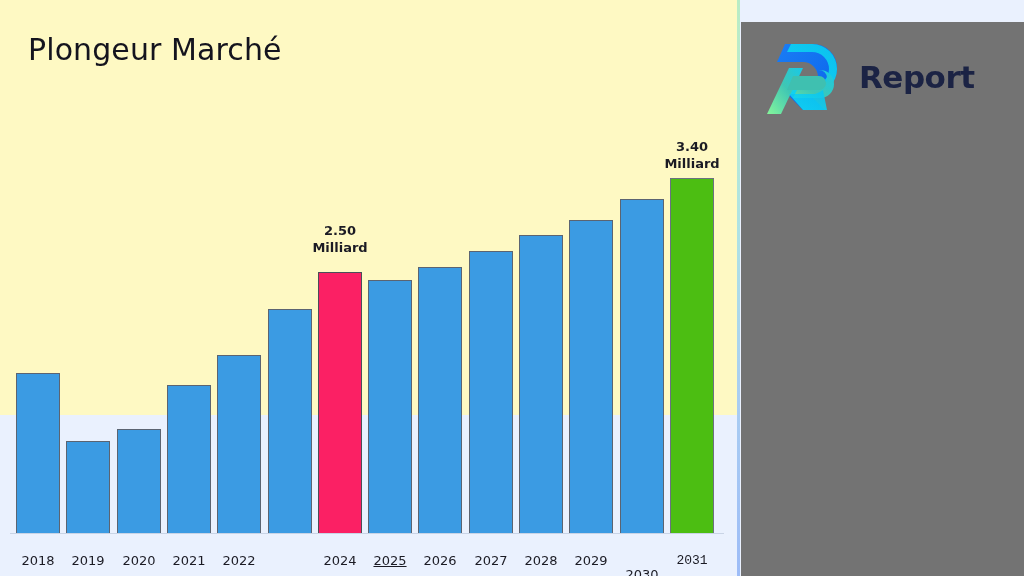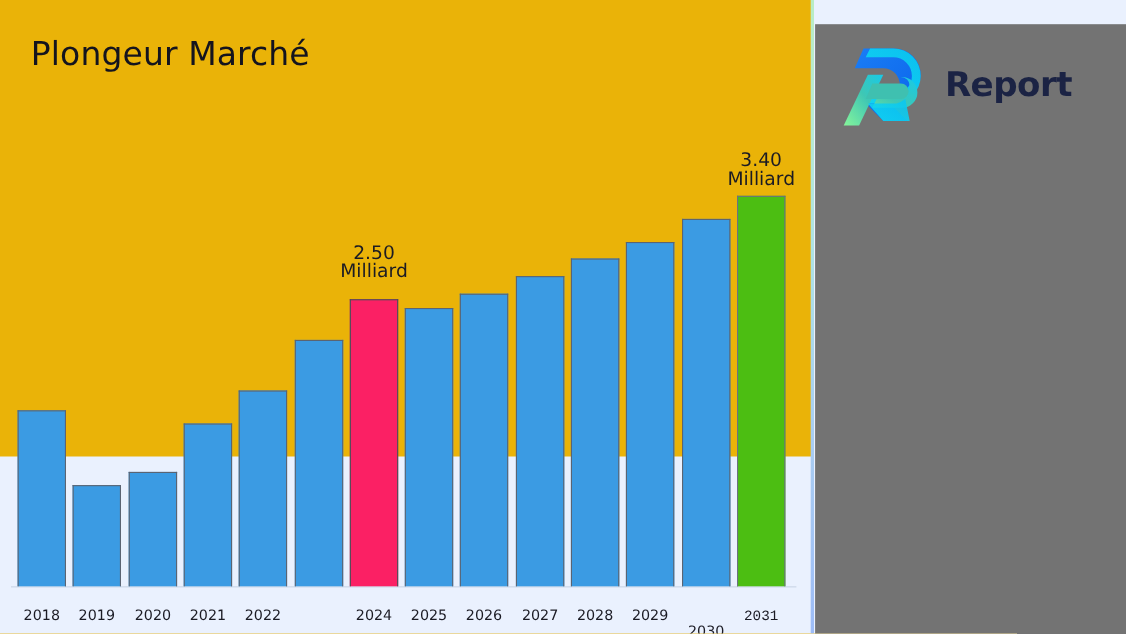--- a/index.html
+++ b/index.html
@@ -22,21 +22,21 @@
     height: 576px;
   }
 
   
   .chart-panel {
     position: absolute;
     left: 0;
     top: 0;
     width: 738px;
     height: 415px;
-    background: #eab308;
+    background: #fef9c3;
   }
 
   .chart-title {
     position: absolute;
     left: 28px;
     top: 12px;
     font-size: 30px;
     color: #14141e;
     font-weight: 400;
     letter-spacing: 0.1px;
@@ -66,24 +66,25 @@
     border: 1px solid #5b6472;
     border-bottom: none;
   }
   .bar.blue  { background: #3b9be3; }
   .bar.pink  { background: #fb2064; border-color: #4a4f58; }
   .bar.green { background: #4cbe12; border-color: #6b7280; }
 
   .bar-label {
     position: absolute;
     text-align: center;
-    font-size: 17px;
+    font-size: 13px;
     color: #1b1b24;
     line-height: 17px;
     white-space: nowrap;
+    font-weight: bold;
   }
 
   .tick-label {
     position: absolute;
     top: 553px;
     text-align: center;
     font-size: 13px;
     color: #1b1b24;
     white-space: nowrap;
   }
@@ -187,21 +188,21 @@
         <div class="tick-label" style="left: 209px; width: 60px;">2022</div>
         <div class="bar blue" style="left: 268px; top: 309px; width: 44px; height: 224px;"></div>
         <div class="tick-label" style="left: 260px; width: 60px; margin-top: 44px;">2023</div>
         <div class="bar pink" style="left: 318px; top: 272px; width: 44px; height: 261px;"></div>
         <div class="tick-label" style="left: 310px; width: 60px;">2024</div>
         <div class="bar-label" style="left: 290px; width: 100px; top: 222px;">
           <div>2.50</div>
           <div>Milliard</div>
         </div>
         <div class="bar blue" style="left: 368px; top: 280px; width: 44px; height: 253px;"></div>
-        <div class="tick-label" style="left: 360px; width: 60px;">2025</div>
+        <div class="tick-label" style="left: 360px; width: 60px; text-decoration: underline;">2025</div>
         <div class="bar blue" style="left: 418px; top: 267px; width: 44px; height: 266px;"></div>
         <div class="tick-label" style="left: 410px; width: 60px;">2026</div>
         <div class="bar blue" style="left: 469px; top: 251px; width: 44px; height: 282px;"></div>
         <div class="tick-label" style="left: 461px; width: 60px;">2027</div>
         <div class="bar blue" style="left: 519px; top: 235px; width: 44px; height: 298px;"></div>
         <div class="tick-label" style="left: 511px; width: 60px;">2028</div>
         <div class="bar blue" style="left: 569px; top: 220px; width: 44px; height: 313px;"></div>
         <div class="tick-label" style="left: 561px; width: 60px;">2029</div>
         <div class="bar blue" style="left: 620px; top: 199px; width: 44px; height: 334px;"></div>
         <div class="tick-label" style="left: 612px; width: 60px; margin-top: 14px;">2030</div>

